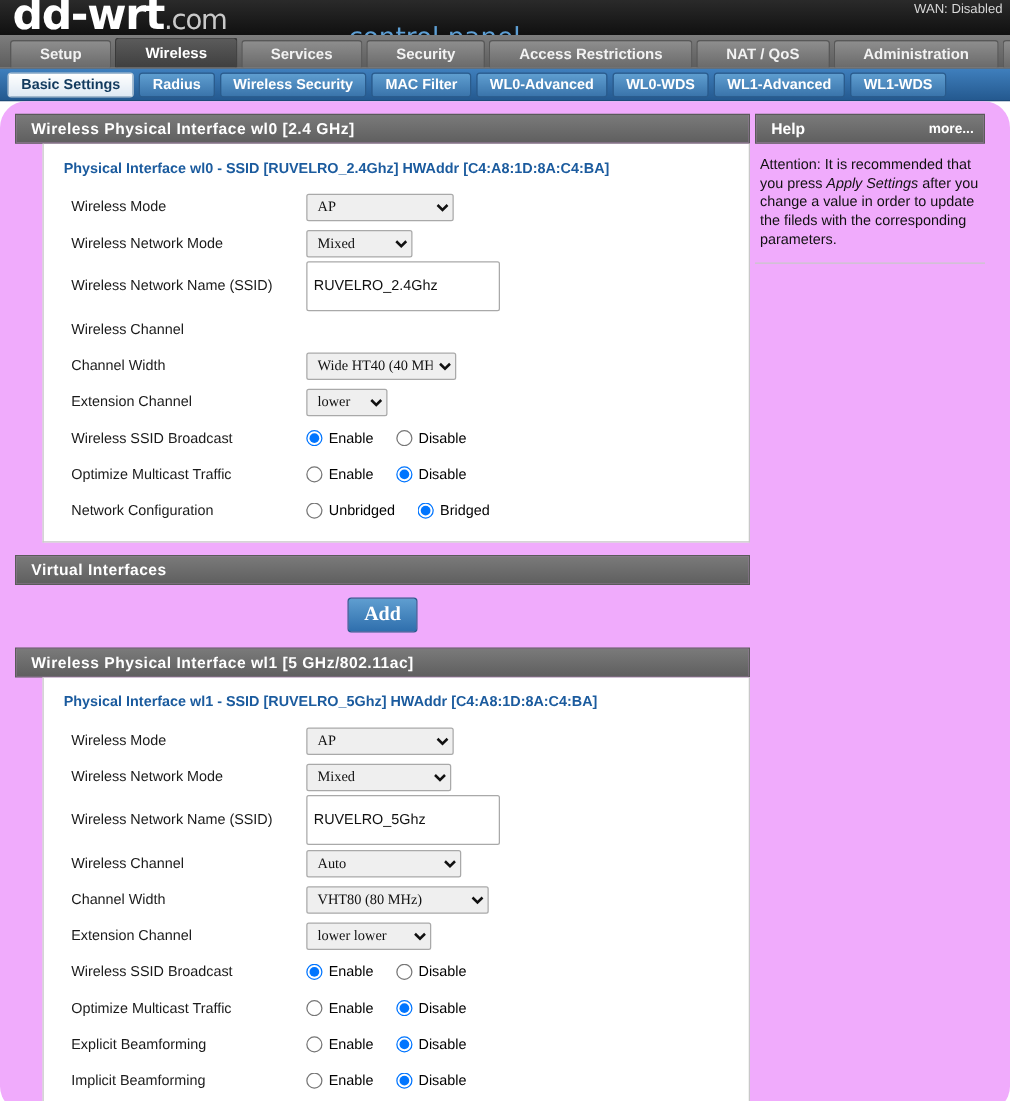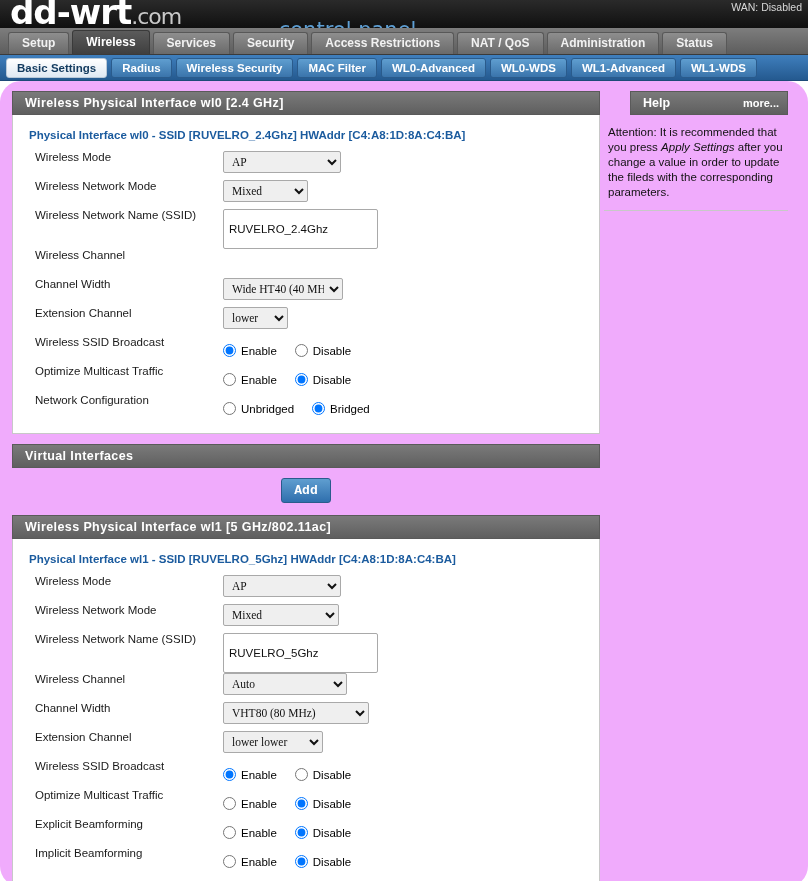--- a/index.html
+++ b/index.html
@@ -58,21 +58,21 @@
     background: #6e6e6e;
     background: linear-gradient(#7d7d7d, #5d5d5d);
     padding-left: 8px;
     display: flex;
     align-items: flex-end;
     border-bottom: 1px solid #3a3a3a;
   }
   .tab {
     height: 22px;
     line-height: 21px;
-    padding: 0 13px;
+    padding: 0 23px;
     margin-right: 3px;
     font-size: 12px;
     font-weight: bold;
     color: #f2f2f2;
     background: linear-gradient(#8e8e8e, #6a6a6a);
     border: 1px solid #585858;
     border-bottom: none;
     border-radius: 3px 3px 0 0;
     cursor: pointer;
     white-space: nowrap;
@@ -143,29 +143,31 @@
     padding-left: 12px;
     border: 1px solid #5a5a5a;
     letter-spacing: 0.4px;
   }
   .fieldset {
     border: 1px solid #c8c8c8;
     border-top: none;
     padding: 6px 10px 10px 10px;
     background: #fff;
     position: relative;
+    margin-left: 22px;
   }
   .legend {
     color: #1b5b9e;
     font-weight: bold;
     font-size: 11.5px;
     padding: 8px 0 10px 6px;
   }
   .row {
     display: flex;
+    align-items: center;
     min-height: 29px;
   }
   .label {
     width: 200px;
     font-size: 11.5px;
     color: #1a1a1a;
     padding-left: 12px;
   }
   .ctrl { flex: 1; }
 
@@ -198,22 +200,22 @@
     margin-right: 18px;
     cursor: pointer;
   }
   .radios input { margin: 0 5px 0 0; }
 
   .addbar {
     text-align: center;
     padding: 10px 0 12px 0;
   }
   .btn {
-    font-family: Liberation Mono, monospace;
-    font-size: 13px;
+    font-family: Liberation Serif, serif;
+    font-size: 16px;
     font-weight: bold;
     color: #fff;
     padding: 4px 12px;
     border: 1px solid #2a5b8c;
     border-radius: 3px;
     background: linear-gradient(#5f9ed0, #2f6fad);
     cursor: pointer;
   }
 
   .spacer { height: 10px; }
@@ -224,21 +226,20 @@
     line-height: 23px;
     background: linear-gradient(#7a7a7a, #5f5f5f);
     color: #fff;
     font-weight: bold;
     font-size: 12.5px;
     padding: 0 8px 0 12px;
     border: 1px solid #5a5a5a;
     display: flex;
     justify-content: space-between;
     align-items: center;
-    margin-left: 26px;
   }
   .help-more {
     font-size: 11px;
     font-weight: bold;
     color: #fff;
     cursor: pointer;
   }
   .help-body {
     padding: 10px 4px 10px 4px;
     font-size: 11.5px;

